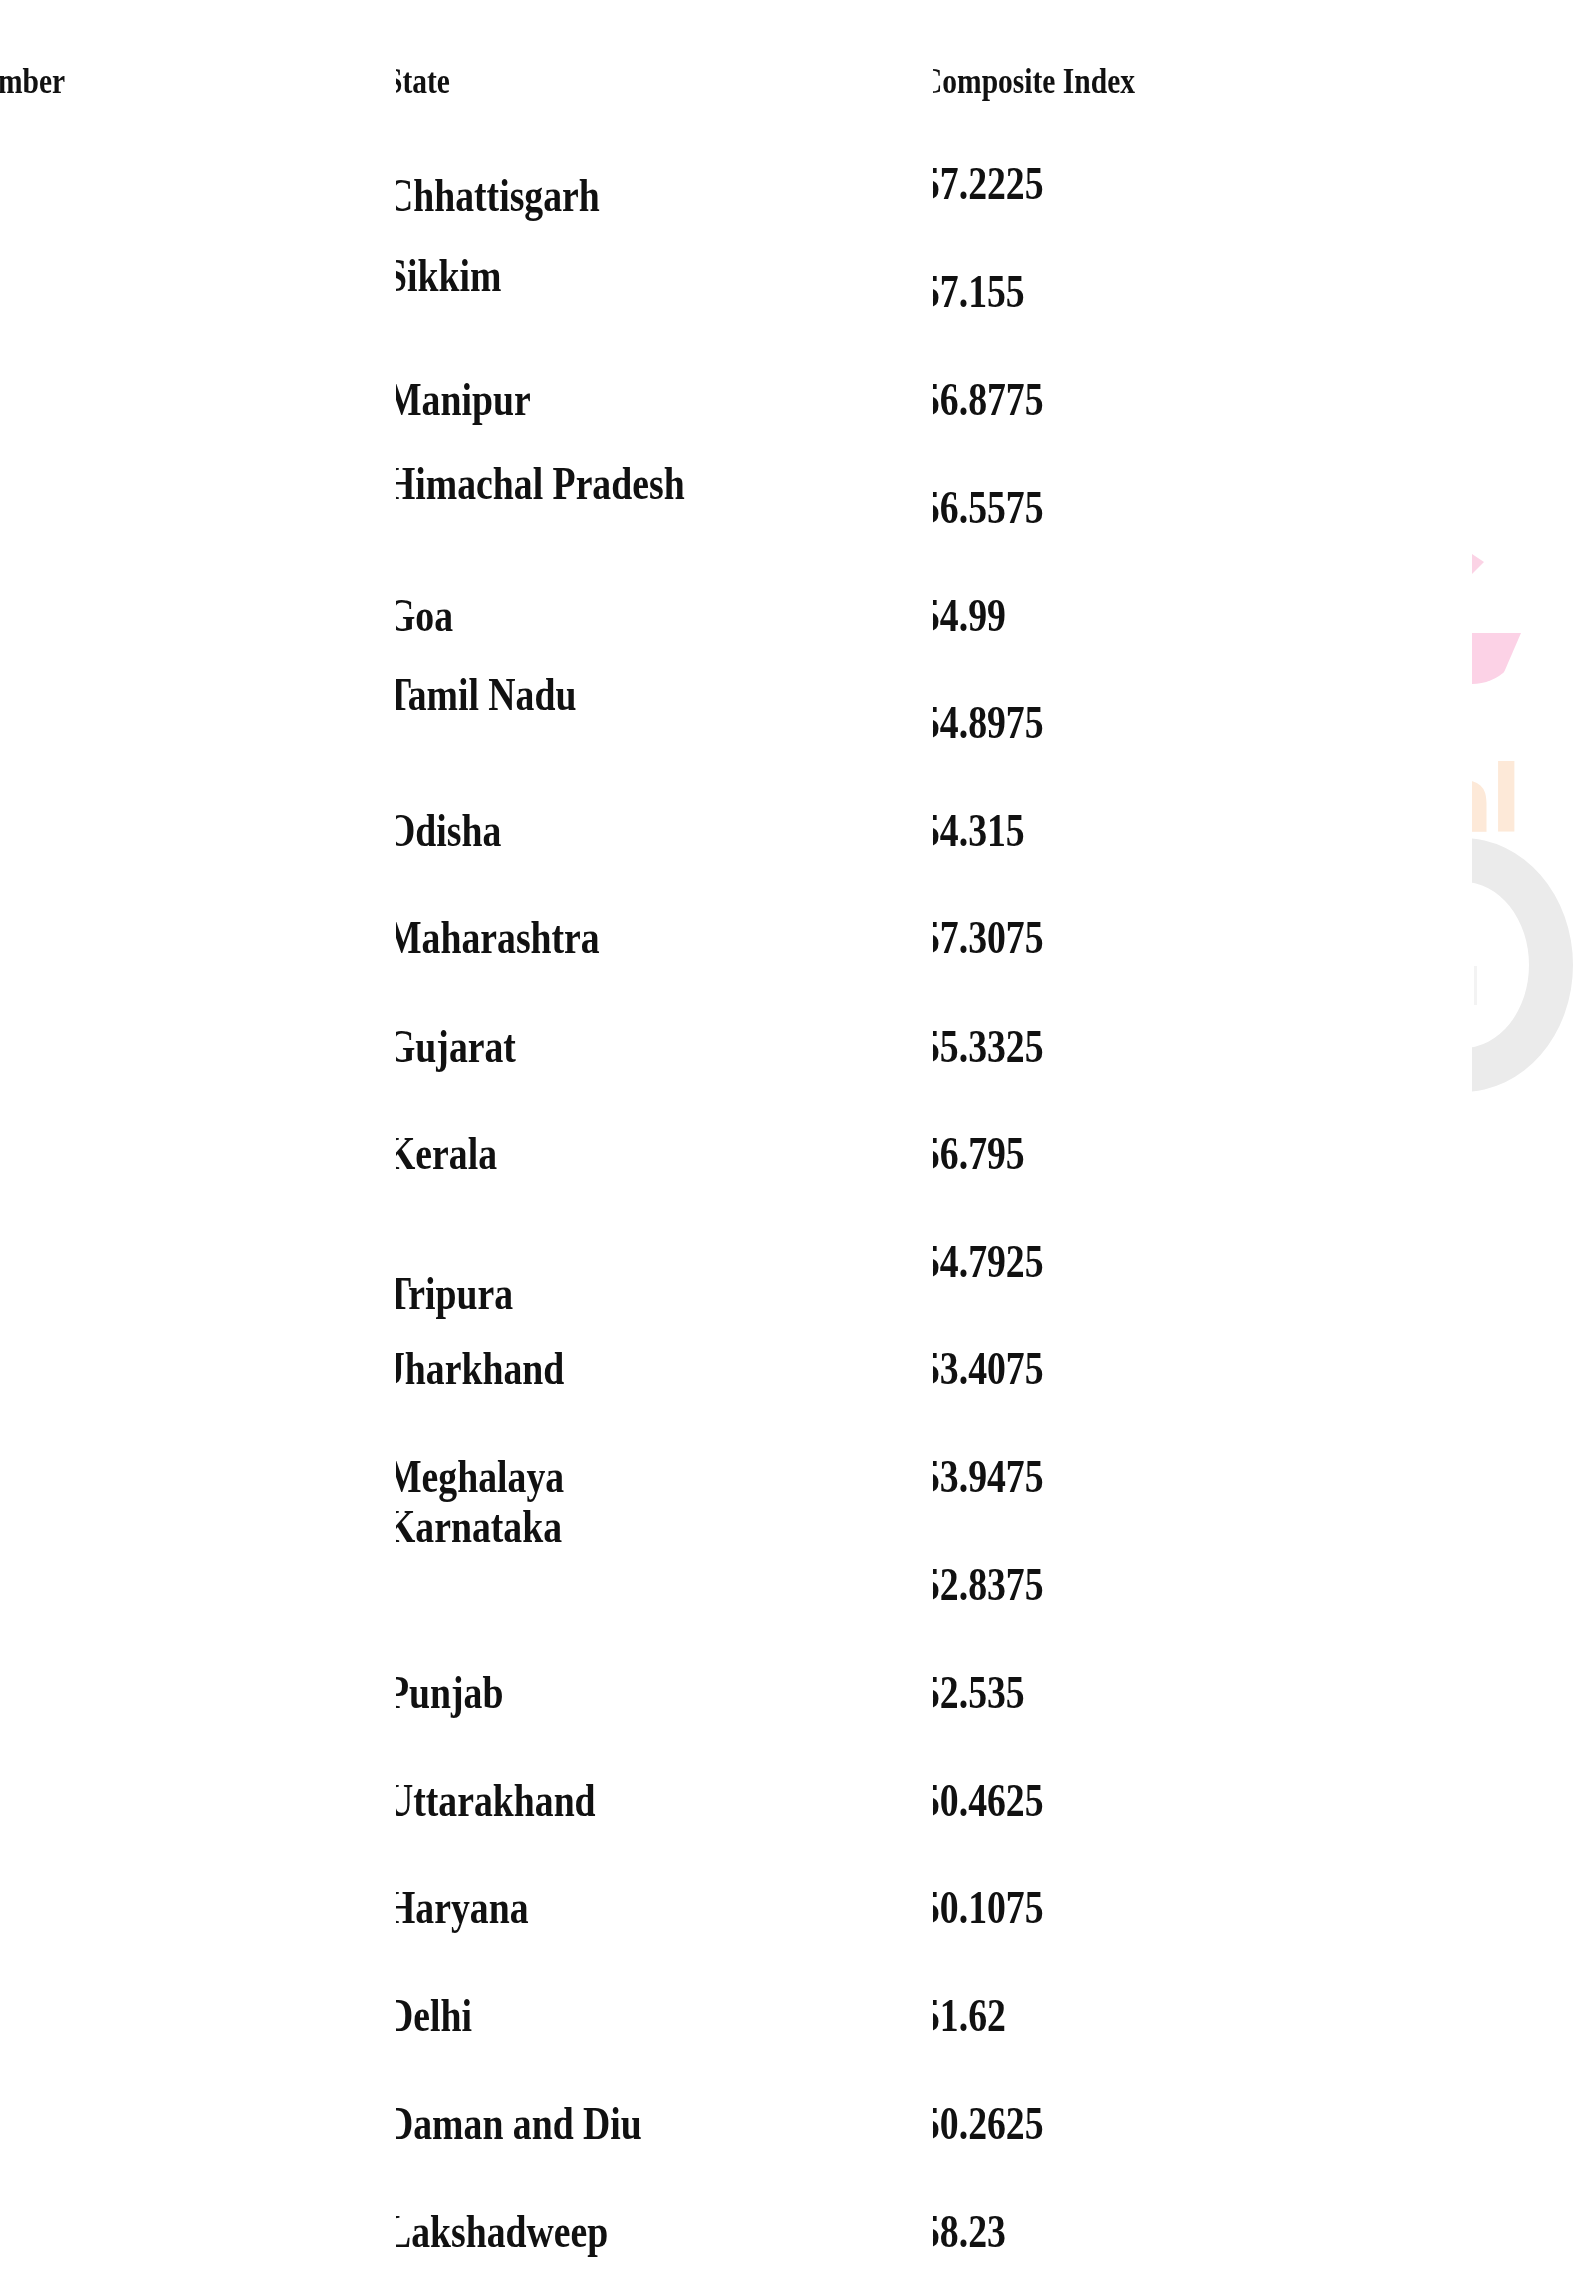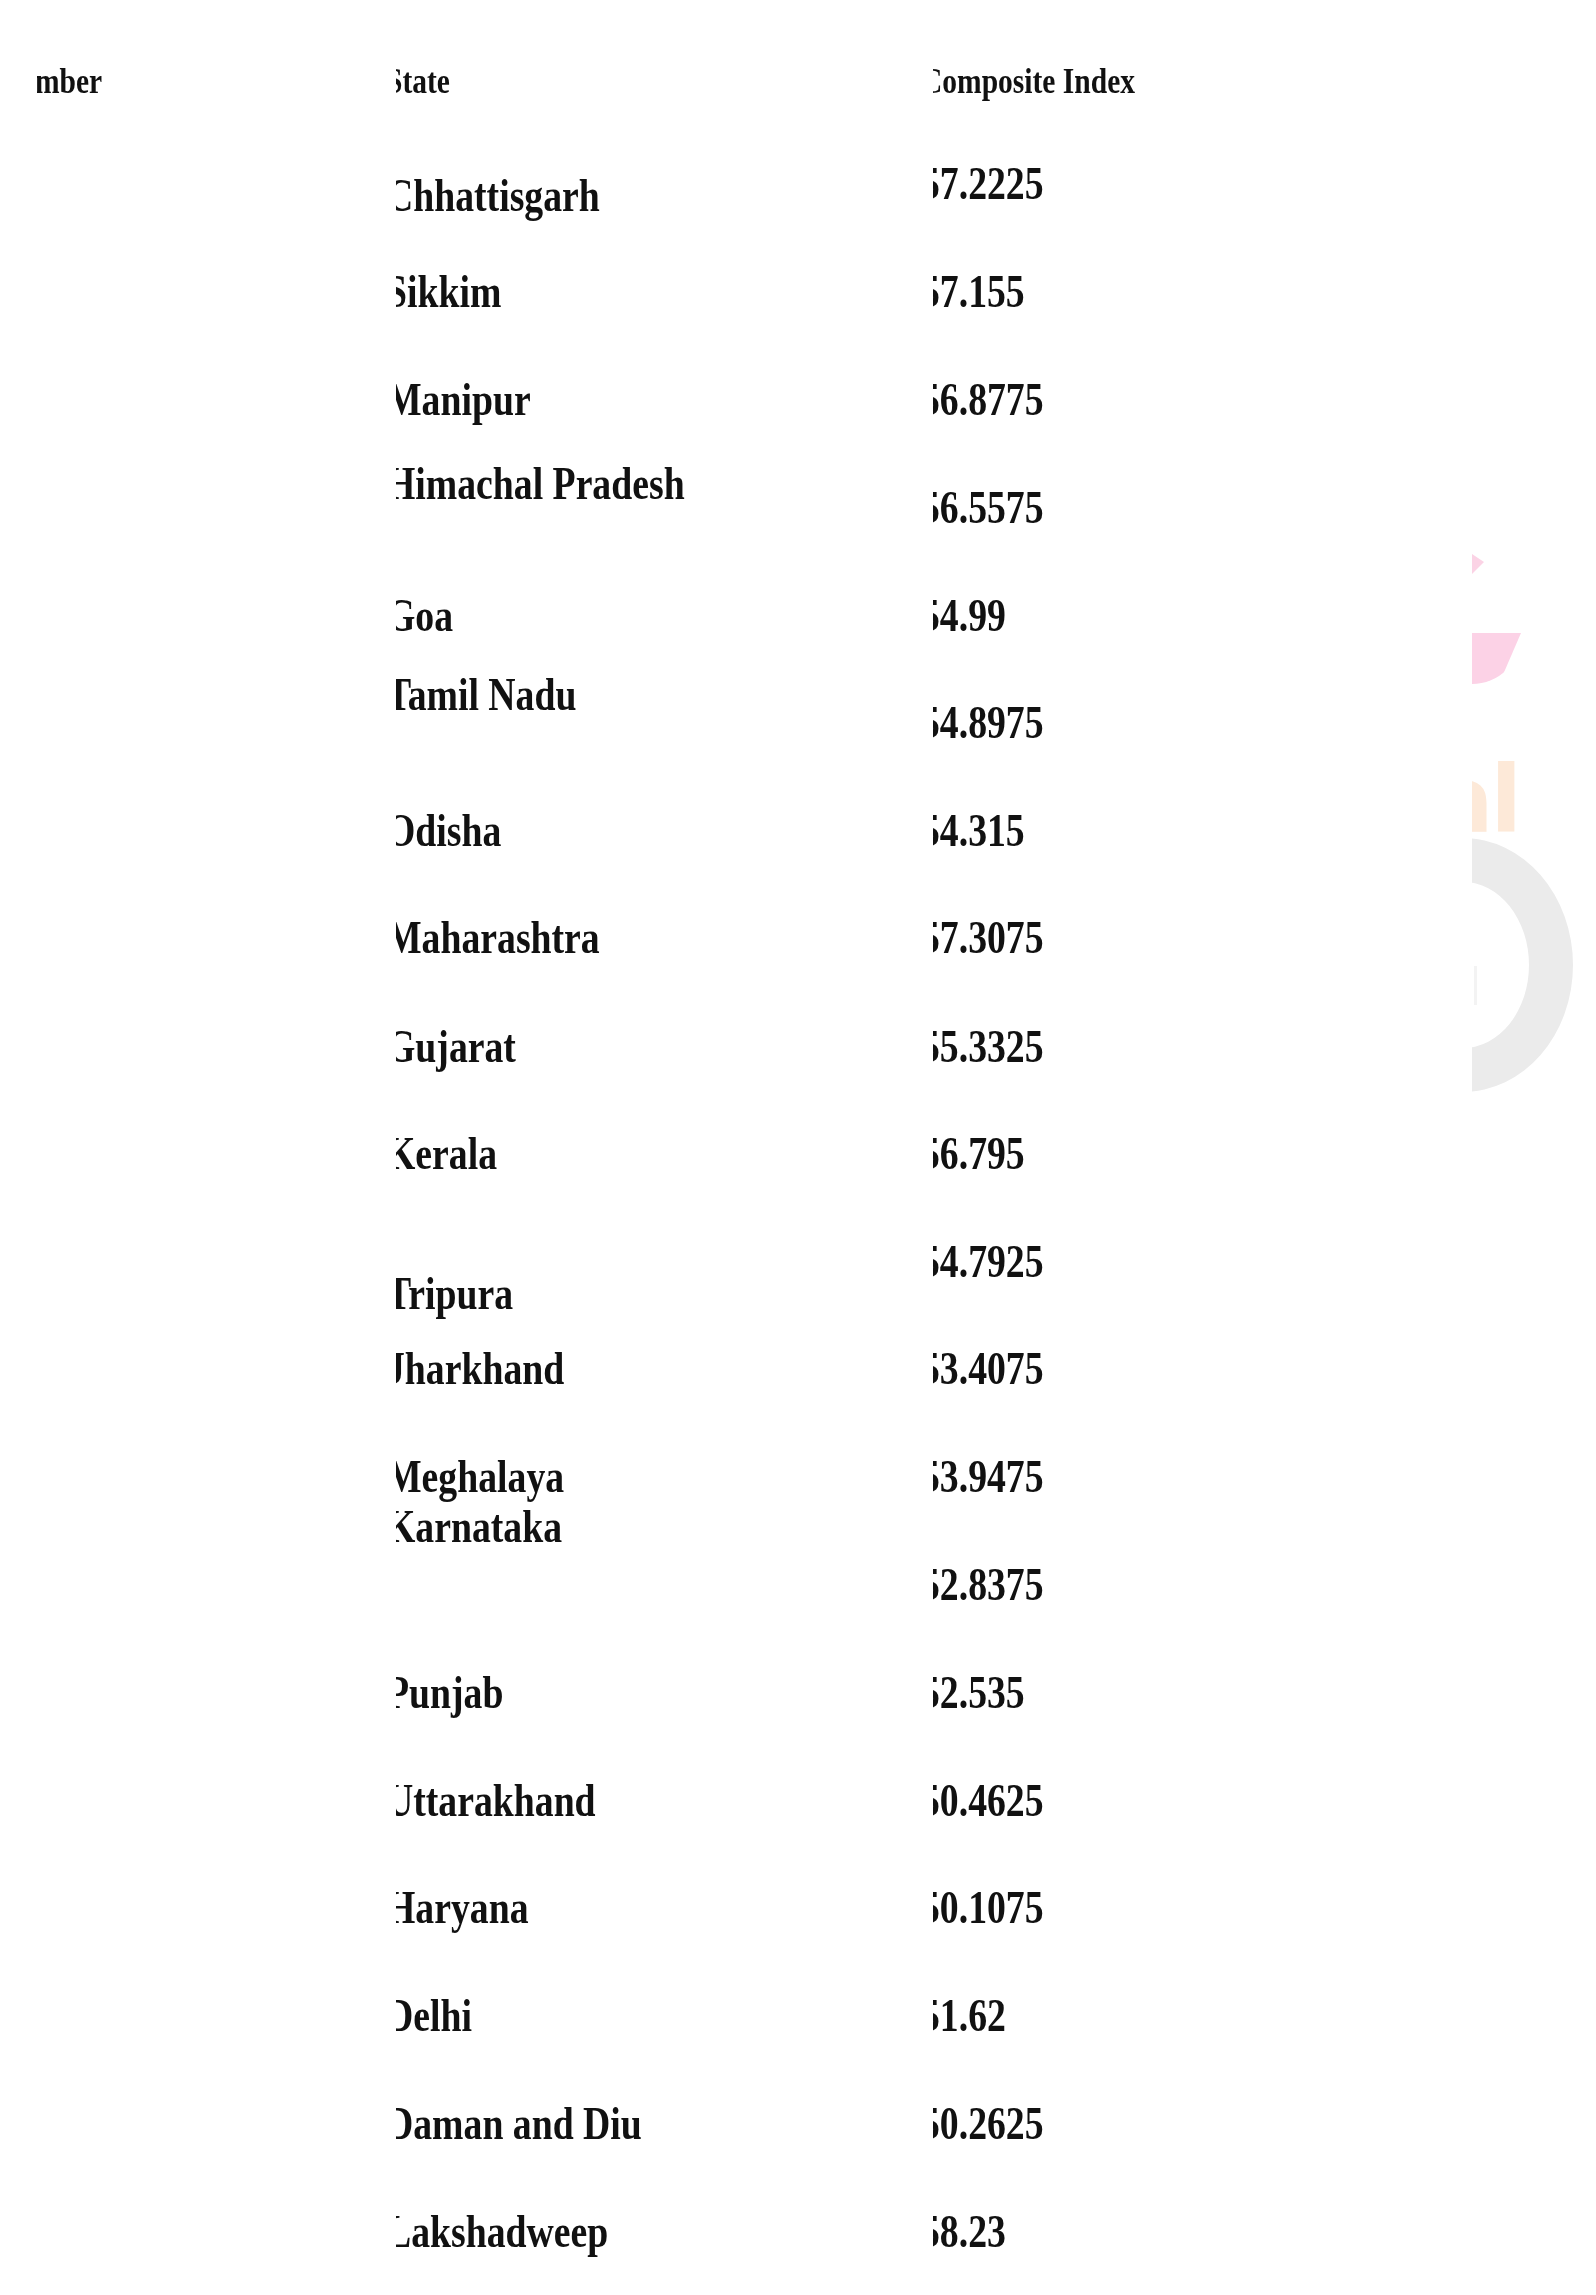--- a/index.html
+++ b/index.html
@@ -4,21 +4,21 @@
 <style>
   html, body { margin: 0; padding: 0; background: #ffffff; }
   body { width: 1597px; height: 2295px; position: relative; overflow: hidden;
          font-family: "Liberation Serif", "DejaVu Serif", serif; color: #111111; }
   .cell { position: absolute; overflow: hidden; white-space: nowrap; }
   .cell .txt { display: inline-block; font-weight: bold; transform-origin: left top;
                transform: scaleX(0.82); }
   .hdr .txt { font-size: 36px; line-height: 51px; }
   .row .txt { font-size: 46px; line-height: 64px; }
   
-  .col-num   { left: 0;     width: 364px; margin-left: 37px; }
+  .col-num   { left: 0;     width: 364px; }
   .col-state { left: 396px; width: 508px; }
   .col-index { left: 933px; width: 474px; }
   .col-num .txt   { margin-left: -30.5px; }
   .col-state .txt { margin-left: -10.2px; }
   .col-index .txt { margin-left: -12px; }
   
   .watermark { position: absolute; left: 1472px; top: 542px; width: 125px; height: 1304px;
                overflow: hidden; pointer-events: none; }
   .wm-pink1 { position: absolute; left: 0; top: 12px; width: 0; height: 0;
               border-top: 8.5px solid transparent; border-bottom: 12px solid transparent;
@@ -46,21 +46,21 @@
   <div class="cell hdr col-index" style="top:56px;">
     <span class="txt">Composite Index</span>
   </div>
 
   <div id="rows">
       <div>
         <div class="cell row col-state" style="top:164px"><span class="txt">Chhattisgarh</span></div>
         <div class="cell row col-index" style="top:152px"><span class="txt">57.2225</span></div>
       </div>
       <div>
-        <div class="cell row col-state" style="top:260px"><span class="txt">Sikkim</span></div>
+        <div class="cell row col-state" style="top:244px"><span class="txt">Sikkim</span></div>
         <div class="cell row col-index" style="top:260px"><span class="txt">57.155</span></div>
       </div>
       <div>
         <div class="cell row col-state" style="top:368px"><span class="txt">Manipur</span></div>
         <div class="cell row col-index" style="top:368px"><span class="txt">56.8775</span></div>
       </div>
       <div>
         <div class="cell row col-state" style="top:452px"><span class="txt">Himachal Pradesh</span></div>
         <div class="cell row col-index" style="top:476px"><span class="txt">56.5575</span></div>
       </div>

